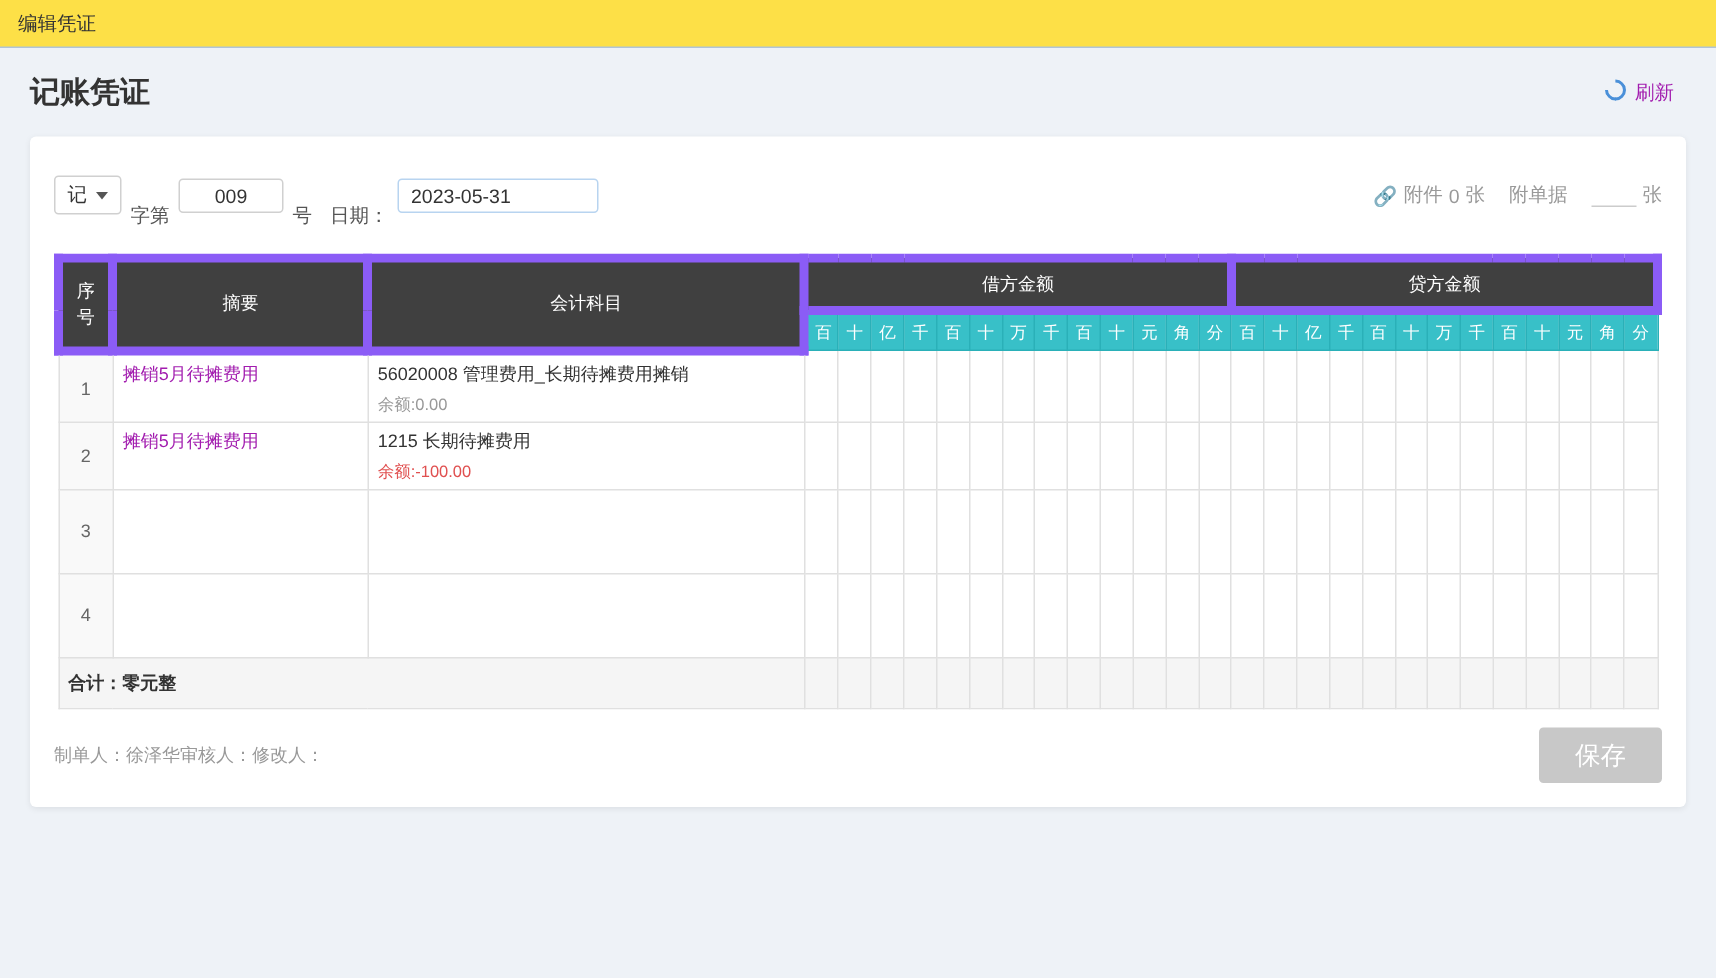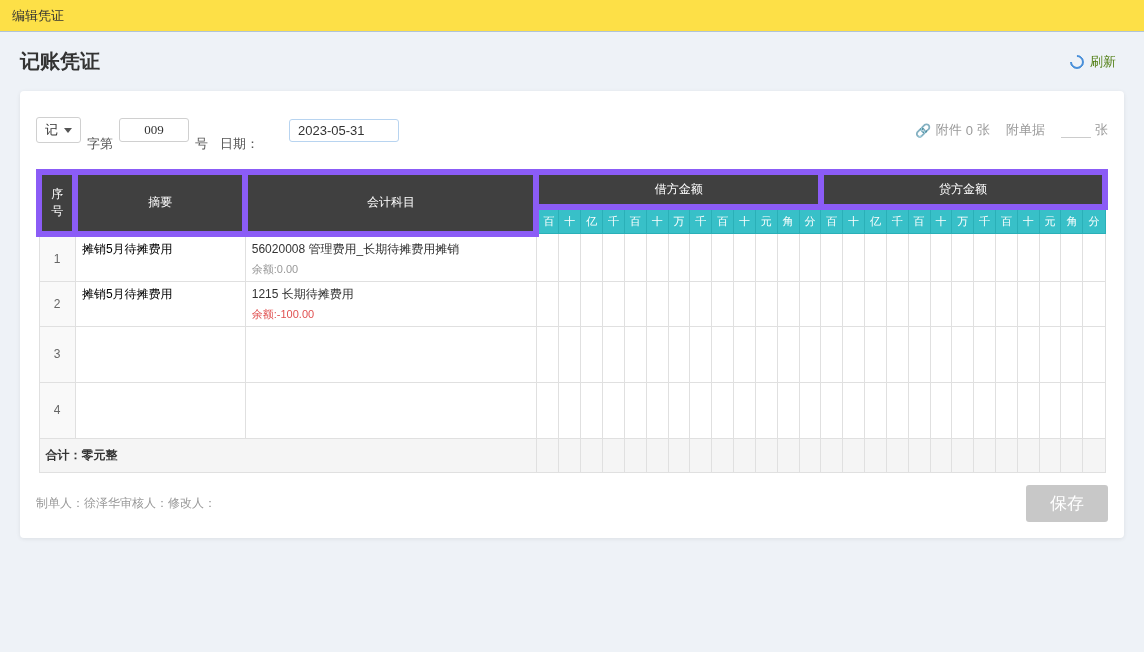--- a/index.html
+++ b/index.html
@@ -33,23 +33,22 @@
       align-items: center;
       margin-bottom: 16px;
     }
     .page-title {
       font-size: 20px;
       font-weight: bold;
       color: #333;
     }
     .refresh-btn {
       display: flex;
-      align-items: center;
       gap: 4px;
-      color: #4d7c0f;
+      color: #a21caf;
       cursor: pointer;
       font-size: 13px;
       background: none;
       border: none;
       padding: 4px 8px;
     }
     .card {
       background: #fff;
       border-radius: 4px;
       padding: 16px;
@@ -85,31 +84,29 @@
     }
     .form-input {
       border: 1px solid #d0d0d0;
       border-radius: 3px;
       padding: 3px 8px;
       font-size: 13px;
       color: #333;
       background: #fff;
       width: 70px;
       text-align: center;
-      font-family: Liberation Serif, serif;
     }
     .date-input {
       border: 1px solid #b8d4f0;
       border-radius: 3px;
       padding: 3px 8px;
       font-size: 13px;
       color: #333;
       background: #fff;
-      width: 110px;
-      margin-left: 24px;
+      width: 134px;
     }
     .attachments-area {
       margin-left: auto;
       display: flex;
       align-items: center;
       gap: 16px;
       color: #999;
       font-size: 13px;
     }
     .attach-link {
@@ -168,21 +165,21 @@
     }
     .voucher-table tbody tr td.seq-cell {
       text-align: center;
       background: #f9f9f9;
       width: 30px;
       vertical-align: middle;
       color: #666;
     }
     .voucher-table tbody tr td.summary-cell {
       width: 140px;
-      color: #000000;
+      color: #a21caf;
     }
     .voucher-table tbody tr td.account-cell {
       width: 240px;
     }
     .account-name {
       color: #333;
       font-size: 12px;
     }
     .account-balance {
       color: #999;

